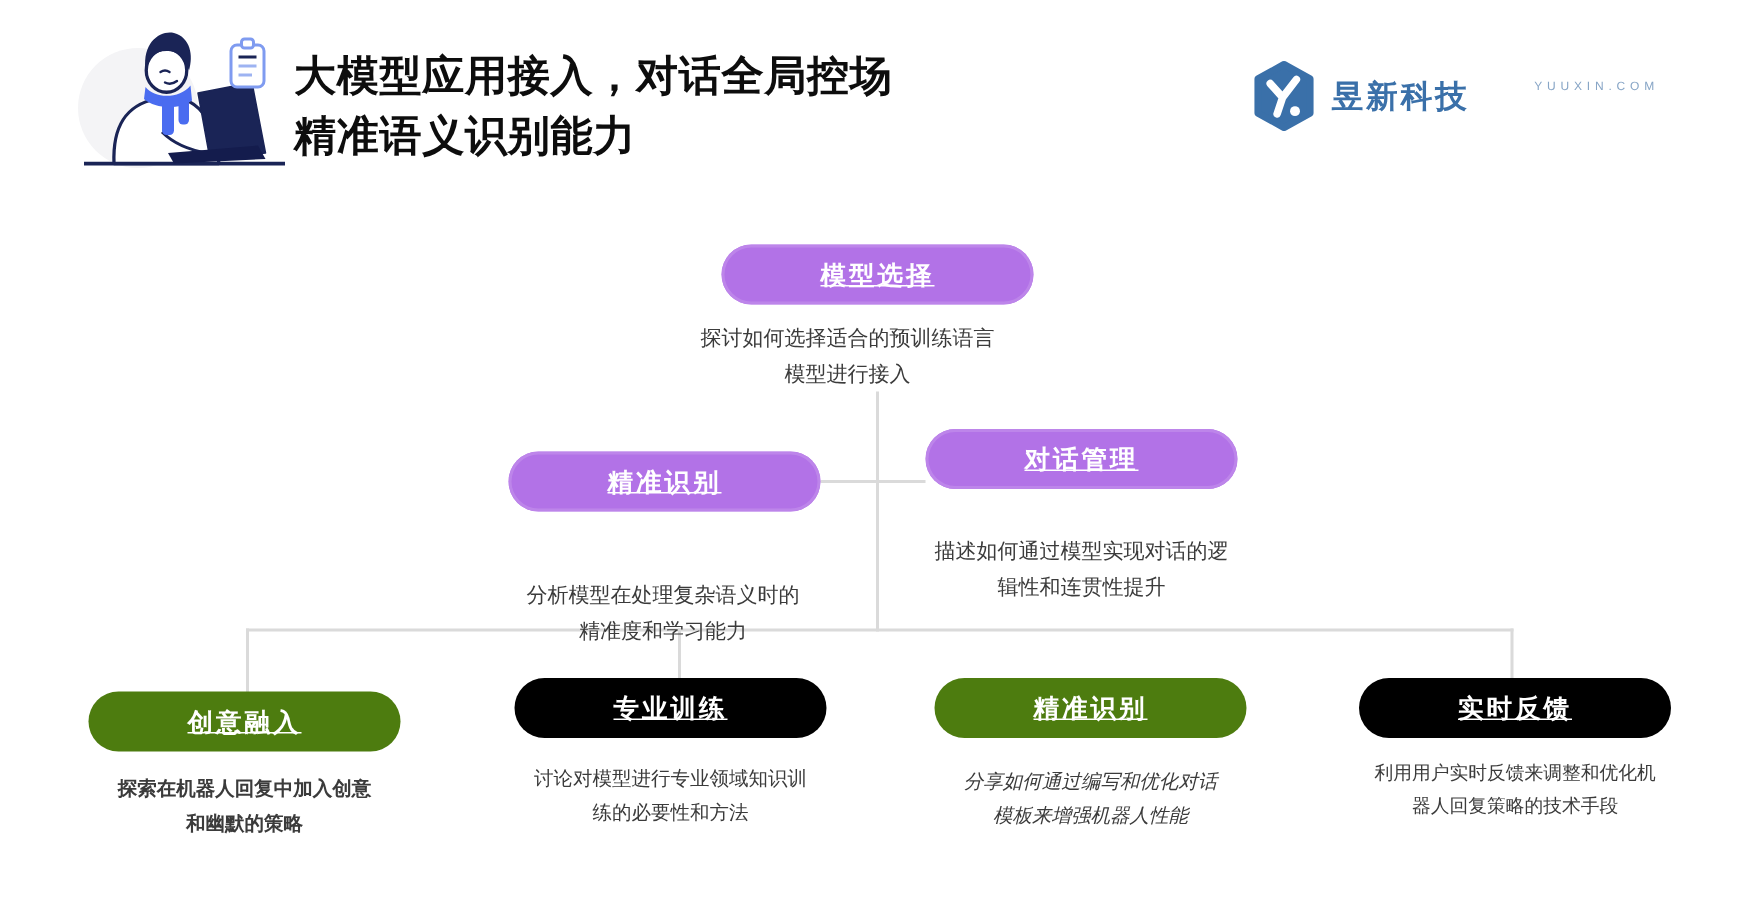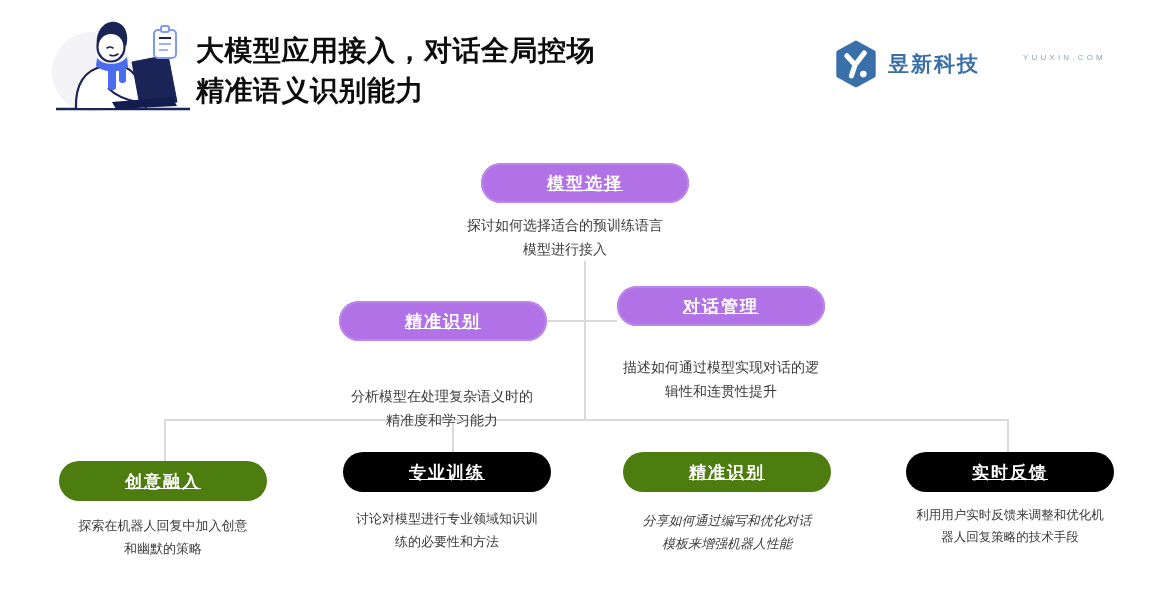--- a/index.html
+++ b/index.html
@@ -33,21 +33,21 @@
   .node-leaf1  { left:343px; top:452px; }
   .node-leaf2  { left:623px; top:452px; }
   .node-leaf3  { left:906px; top:452px; }
 
   .desc { position:absolute; width:320px; text-align:center; font-size:14px;
           color:#3b3b3b; line-height:24px; white-space:pre-line; }
   .desc-root  { left:405px; top:213px; }
   .desc-c1    { left:282px; top:355px;margin-top:29px; }
   .desc-c2    { left:561px; top:355px; }
   .desc-leaf  { font-size:13px; line-height:23px; }
-  .desc-leaf0 { left:3px;   top:514px; }
+  .desc-leaf0 { left:3px;   top:514px;font-weight:bold; }
   .desc-leaf1 { left:287px; top:507px; }
   .desc-leaf2 { left:567px; top:509px;font-style:italic; }
   .desc-leaf3 { left:850px; top:504px; font-size:12.5px; line-height:22px; }
 
   
   .line { position:absolute; background:#dadada; }
   .v-root   { left:584px; top:261px; width:2px; height:160px; }
   .h-mid    { left:547px; top:320px; width:70px; height:2px; }
   .h-main   { left:164px; top:419px; width:845px; height:2px; }
   .v-drop0  { left:164px; top:419px; width:2px; height:43px; }

